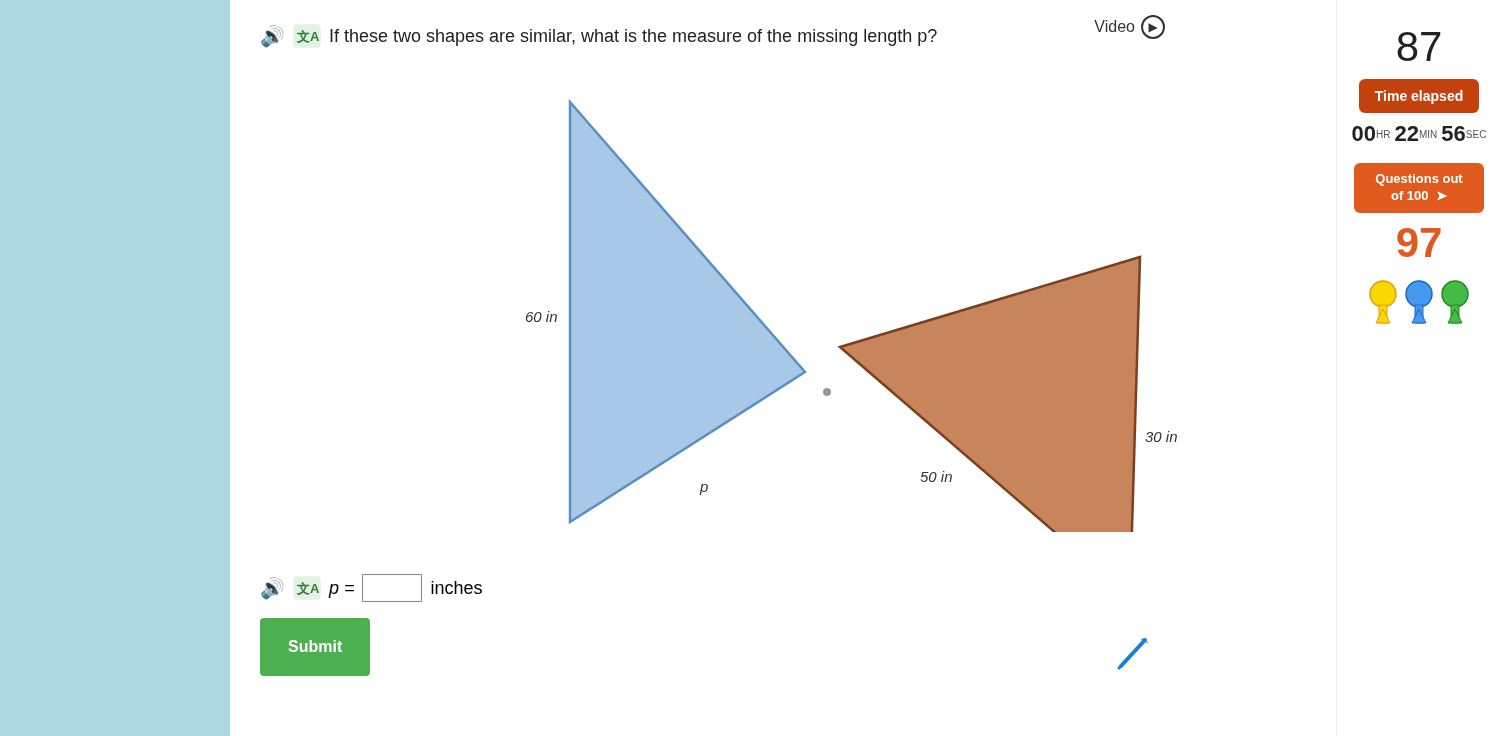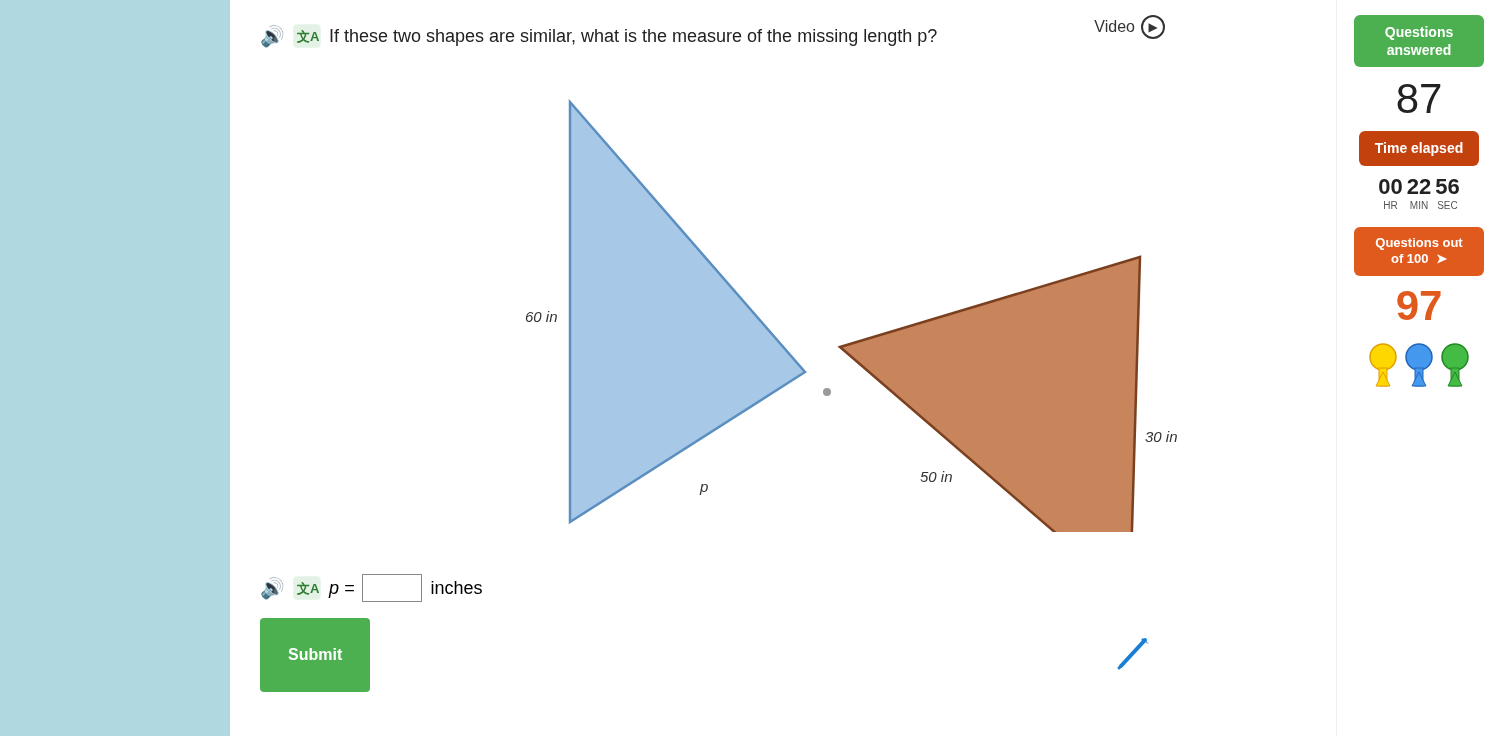--- a/index.html
+++ b/index.html
@@ -79,21 +79,21 @@
       font-size: 16px;
       text-align: center;
     }
 
     
     .submit-btn {
       margin-top: 14px;
       background: #4caf50;
       color: white;
       border: none;
-      padding: 28px 28px;
+      padding: 20px 28px;
       font-size: 16px;
       font-weight: bold;
       border-radius: 4px;
       cursor: pointer;
     }
 
     
     .questions-answered-btn {
       background: #4caf50;
       color: white;
@@ -127,21 +127,21 @@
       line-height: 1.3;
     }
     .timer-display {
       display: flex;
       gap: 4px;
       align-items: flex-start;
       margin: 8px 0;
     }
     .timer-unit {
       display: flex;
-      flex-direction: column;
+      flex-direction: row;
       align-items: center;
     }
     .timer-value {
       font-size: 22px;
       font-weight: bold;
       color: #222;
     }
     .timer-label {
       font-size: 10px;
       color: #555;
@@ -278,21 +278,20 @@
     <svg width="36" height="36" viewBox="0 0 36 36">
       <line x1="30" y1="4" x2="6" y2="30" stroke="#1a7fd4" stroke-width="4" stroke-linecap="round"></line>
       <line x1="4" y1="32" x2="8" y2="28" stroke="#1a7fd4" stroke-width="3" stroke-linecap="round"></line>
       <polygon points="28,2 34,8 30,6 26,4" fill="#1a7fd4"></polygon>
     </svg>
   </div>
 
 </div>
 
 <div class="right-panel">
-  <button class="questions-answered-btn">Questions answered</button>
 
   <div class="score-number">87</div>
 
   <button class="time-elapsed-btn">Time elapsed</button>
 
   <div class="timer-display">
     <div class="timer-unit">
       <span class="timer-value">00</span>
       <span class="timer-label">HR</span>
     </div>

